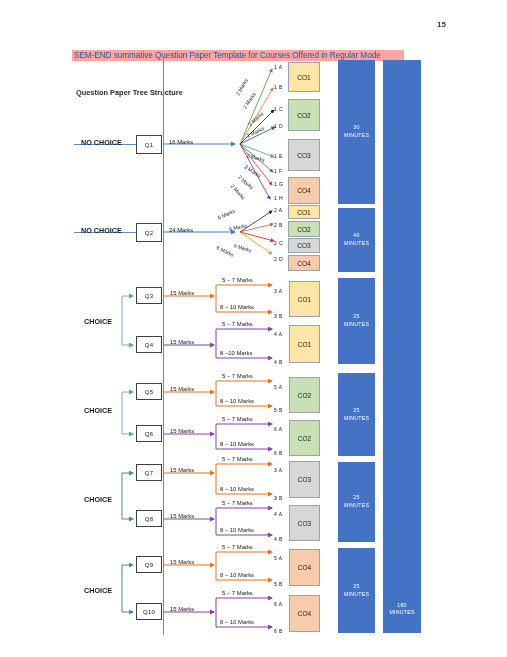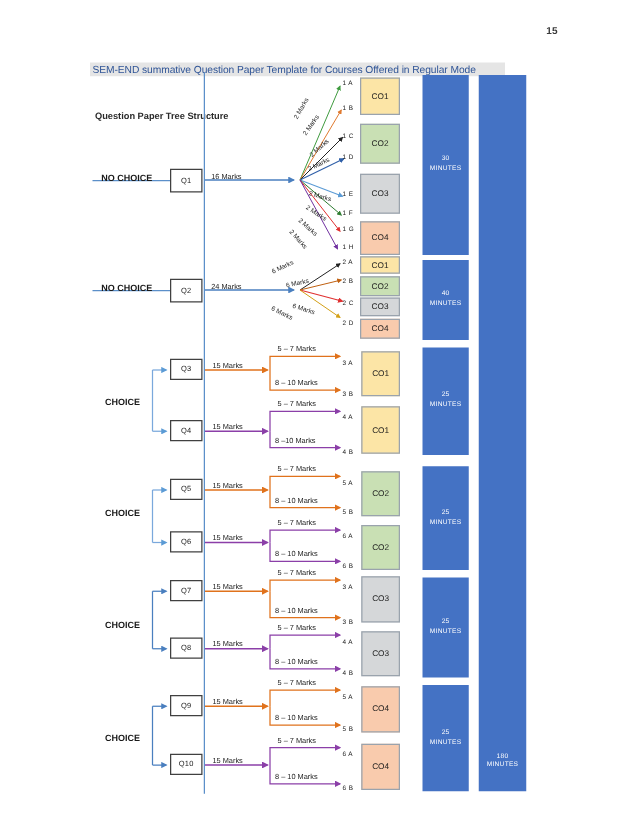--- a/index.html
+++ b/index.html
@@ -25,21 +25,21 @@
     color: #3b3b3b;
   }
 
   
   .doc-title {
     position: absolute;
     left: 72px; top: 50px;
     width: 332px;
     font-size: 8.2px;
     color: #2f5496;
-    background: #e5e5e5;
+    background: #fca5a5;
     padding: 1px 2px;
     white-space: nowrap;
     letter-spacing: -0.05px;
   }
 
   
   .tree-caption {
     position: absolute;
     left: 76px; top: 88px;
     font-size: 7.4px;

